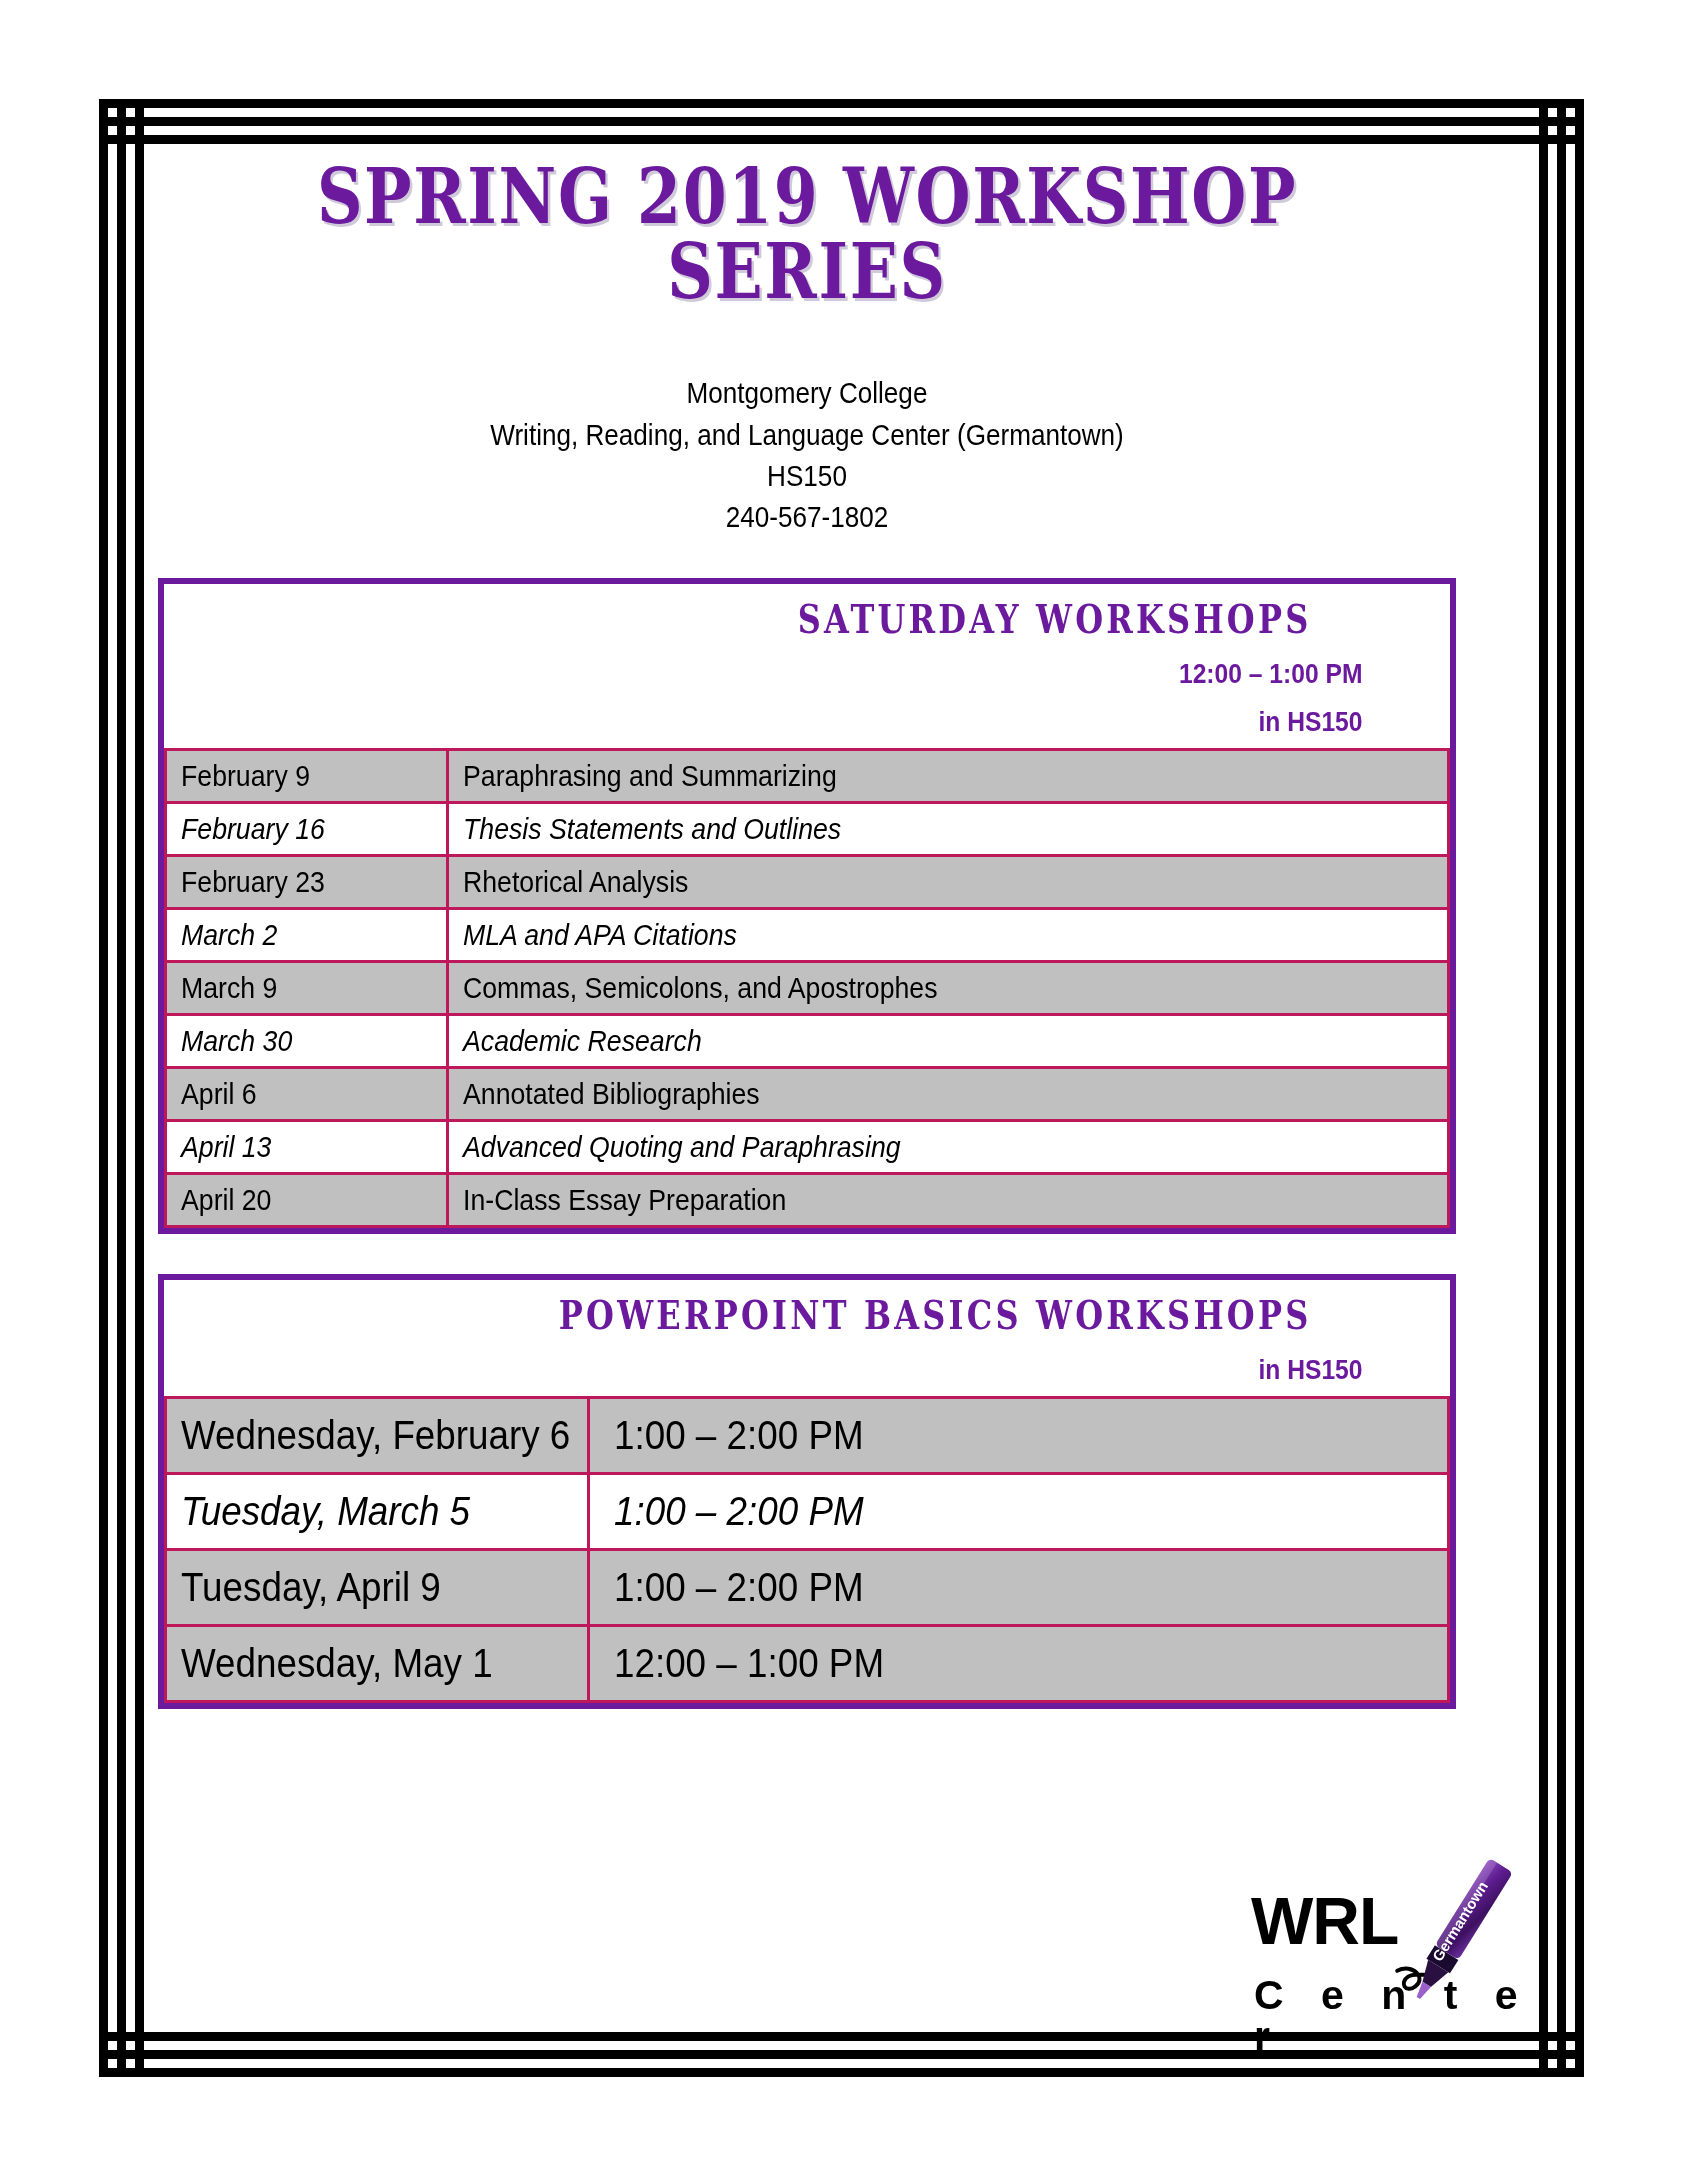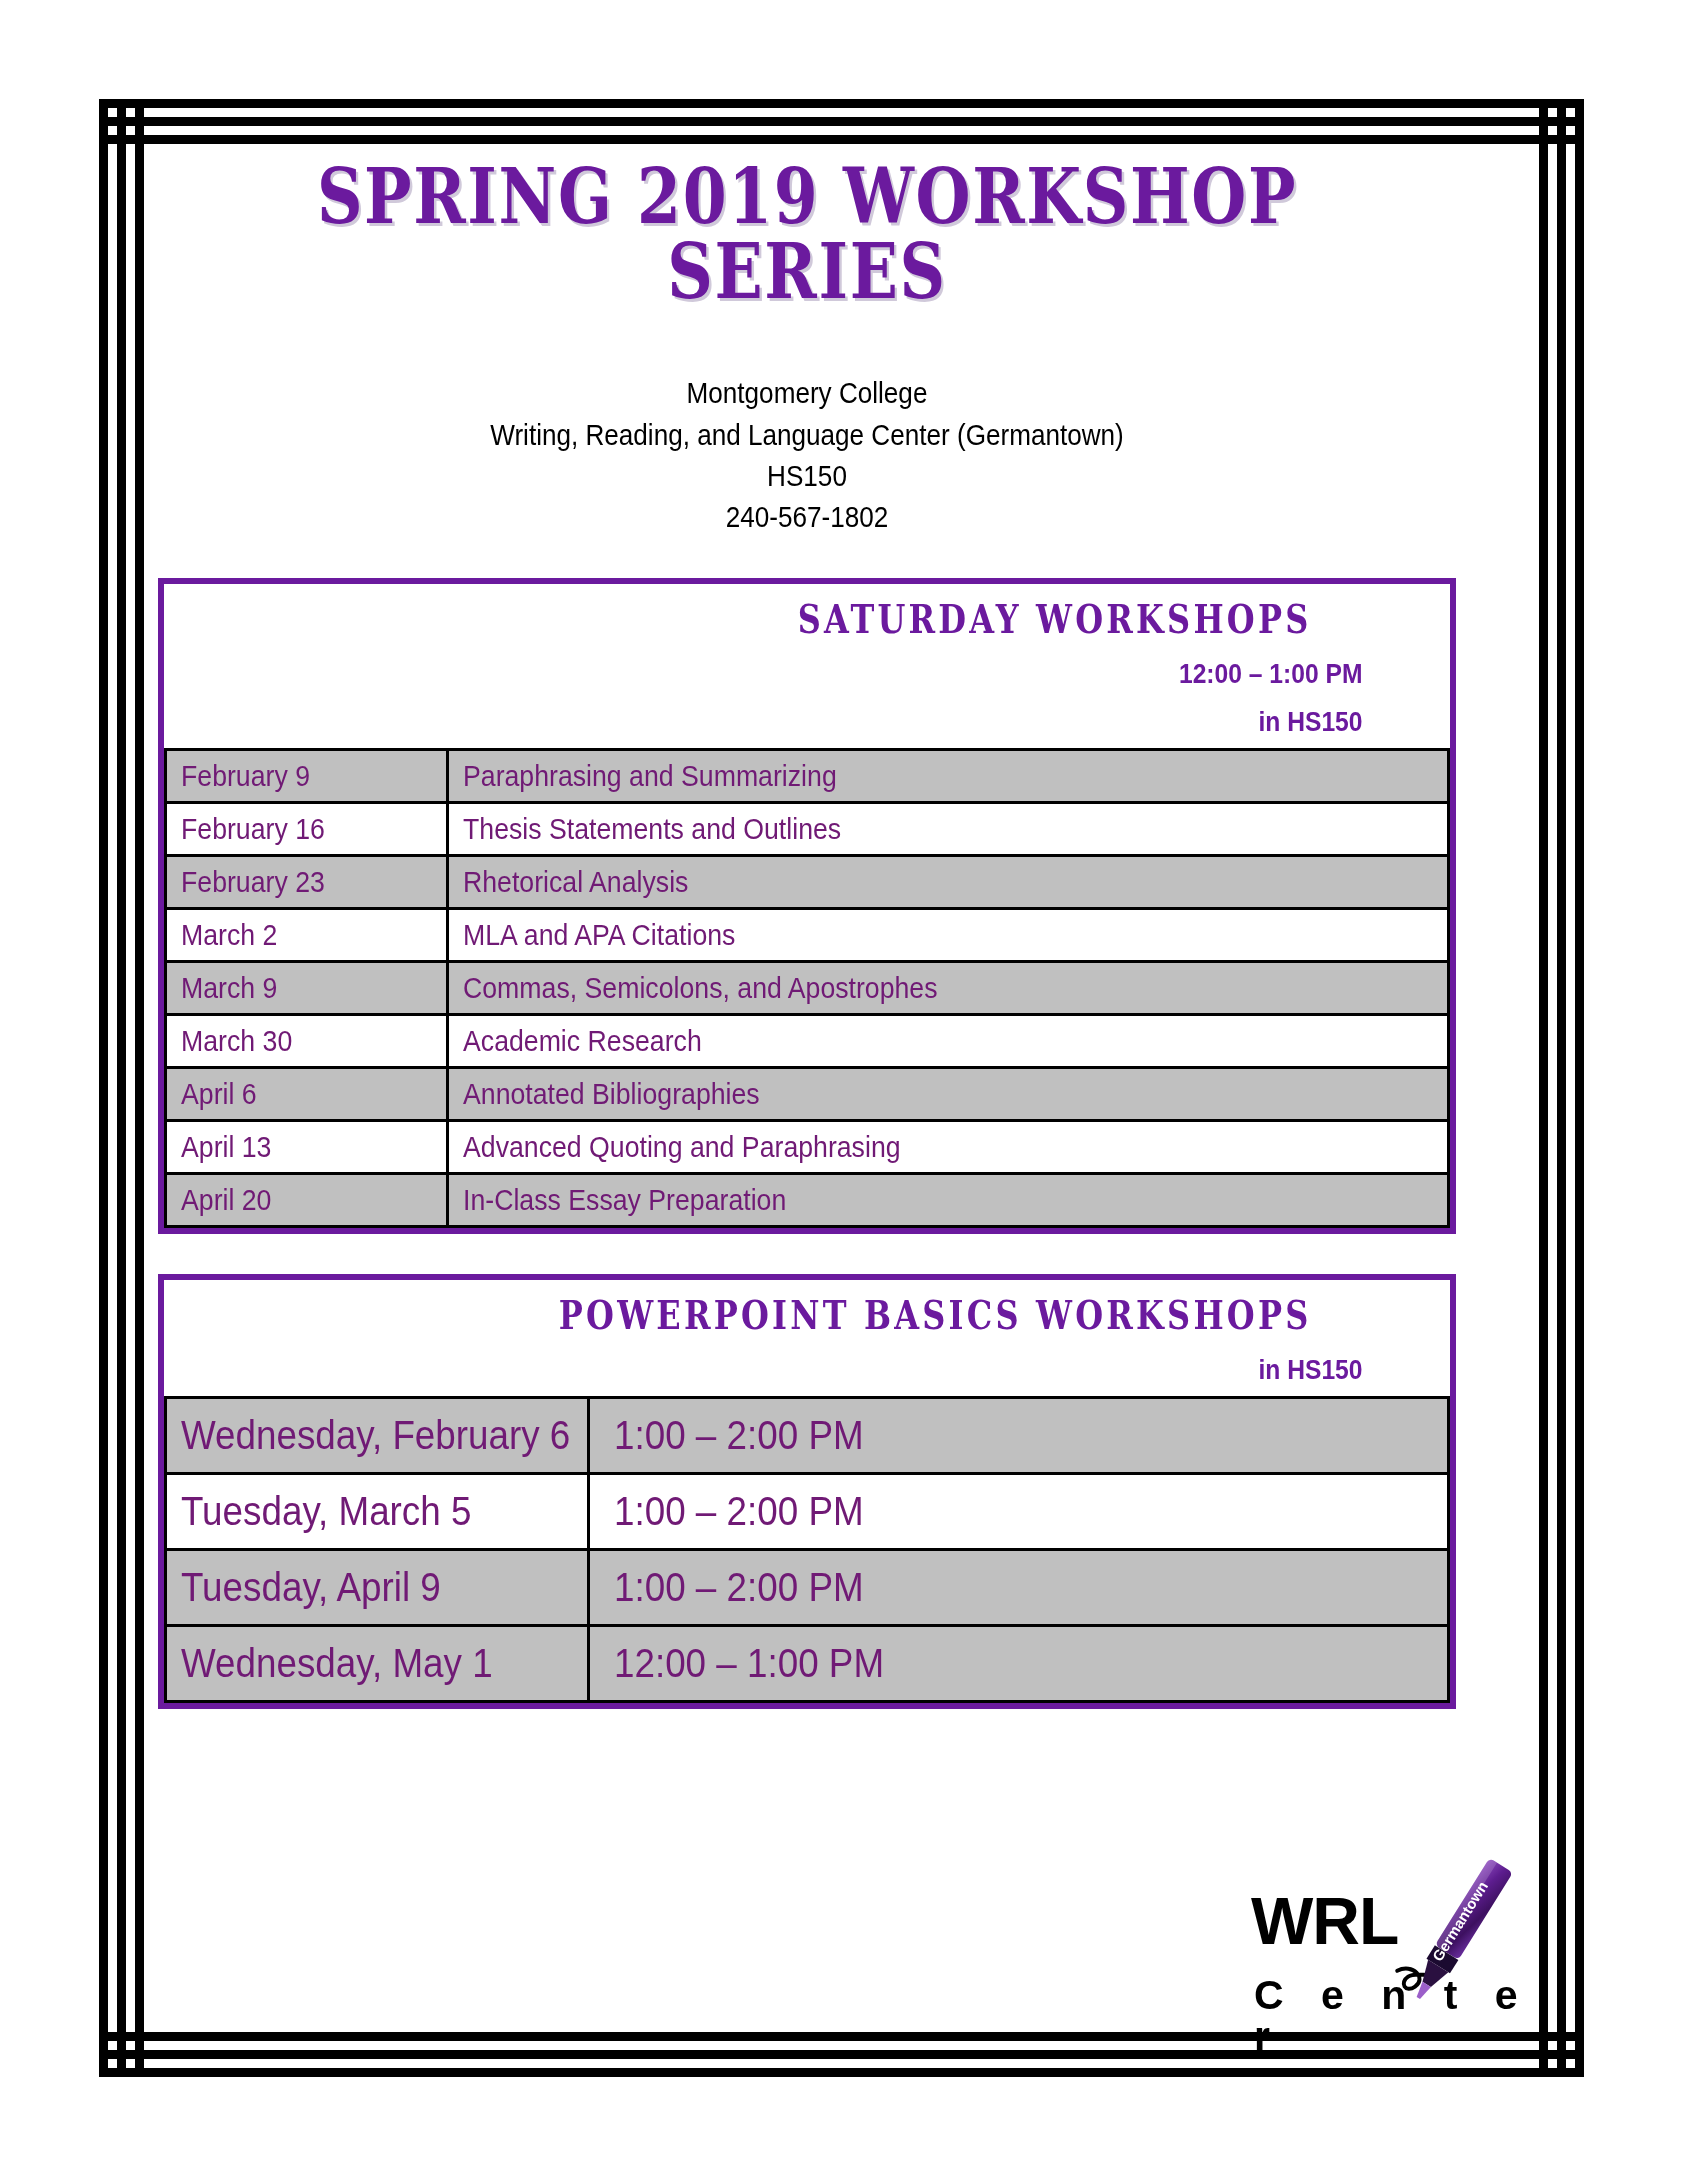--- a/index.html
+++ b/index.html
@@ -117,35 +117,35 @@
     transform-origin: center;
   }
 
   
   table {
     border-collapse: collapse;
     width: 100%;
     table-layout: fixed;
   }
   td {
-    border: 3px solid #000000;
-    color: #701a75;
+    border: 3px solid #be185d;
+    color: #000000;
     font-size: 29px;
     padding: 4px 0 4px 14px;
     vertical-align: middle;
     white-space: nowrap;
     transform-origin: left center;
   }
   td span {
     display: inline-block;
     transform: scaleX(0.92);
     transform-origin: left center;
   }
   tr.shaded td { background: #c0c0c0; }
-  tr.plain  td { background: #ffffff; }
+  tr.plain  td { background: #ffffff; font-style: italic; }
 
   
   .tbl-sat td { height: 42px; }
   .tbl-sat .col-date { width: 265px; }
 
   
   .tbl-ppt td { height: 65px; font-size: 40px; }
   .tbl-ppt .col-day  { width: 406px; }
   .tbl-ppt .col-time { padding-left: 24px; }
 

